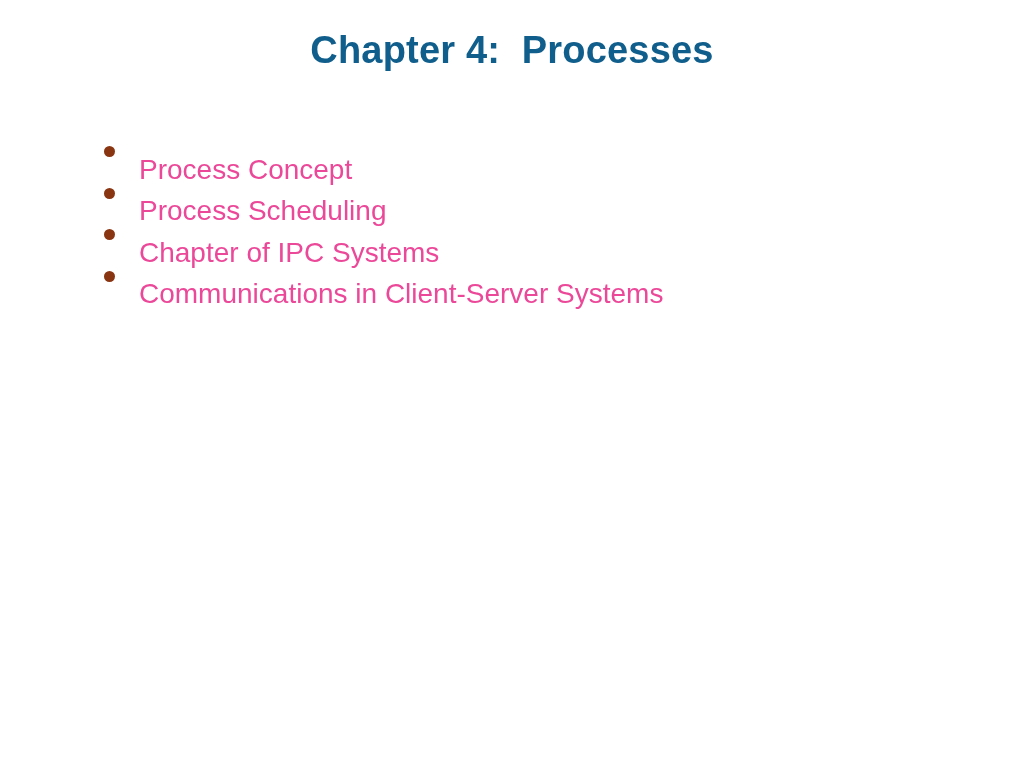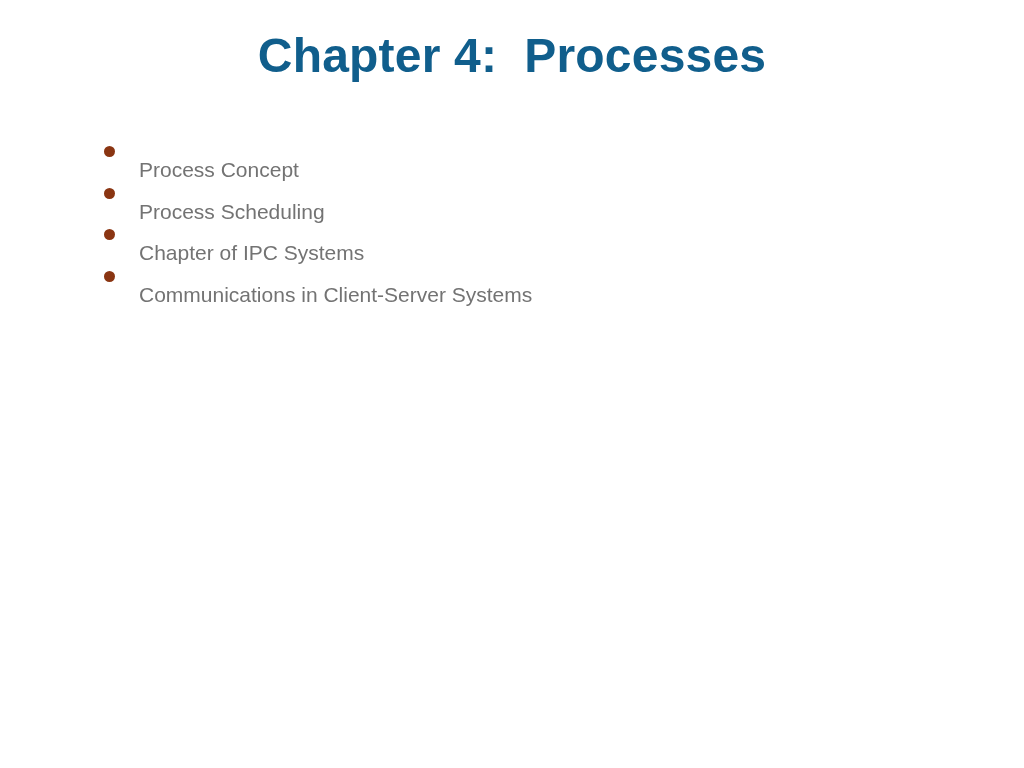--- a/index.html
+++ b/index.html
@@ -20,21 +20,21 @@
     height: 768px;
     background: #ffffff;
   }
 
   .slide-title {
     position: absolute;
     left: 0;
     top: 30px;
     width: 1024px;
     text-align: center;
-    font-size: 48px;
+    font-size: 38px;
     font-weight: bold;
     color: #105E8C;
     letter-spacing: 0.2px;
     white-space: pre;
     line-height: 1.1;
   }
 
   .bullet-list {
     position: absolute;
     left: 104px;
@@ -57,22 +57,22 @@
     position: absolute;
     left: 0;
     top: 15px;
     width: 11px;
     height: 11px;
     border-radius: 50%;
     background: #8A3512;
   }
 
   .bullet-text {
-    font-size: 21px;
-    color: #737373;
+    font-size: 28px;
+    color: #ec4899;
     line-height: 1.2;
     white-space: nowrap;
     margin-top: 36px;
   }
 </style>
 </head>
 <body>
 
 <div class="slide">
 

